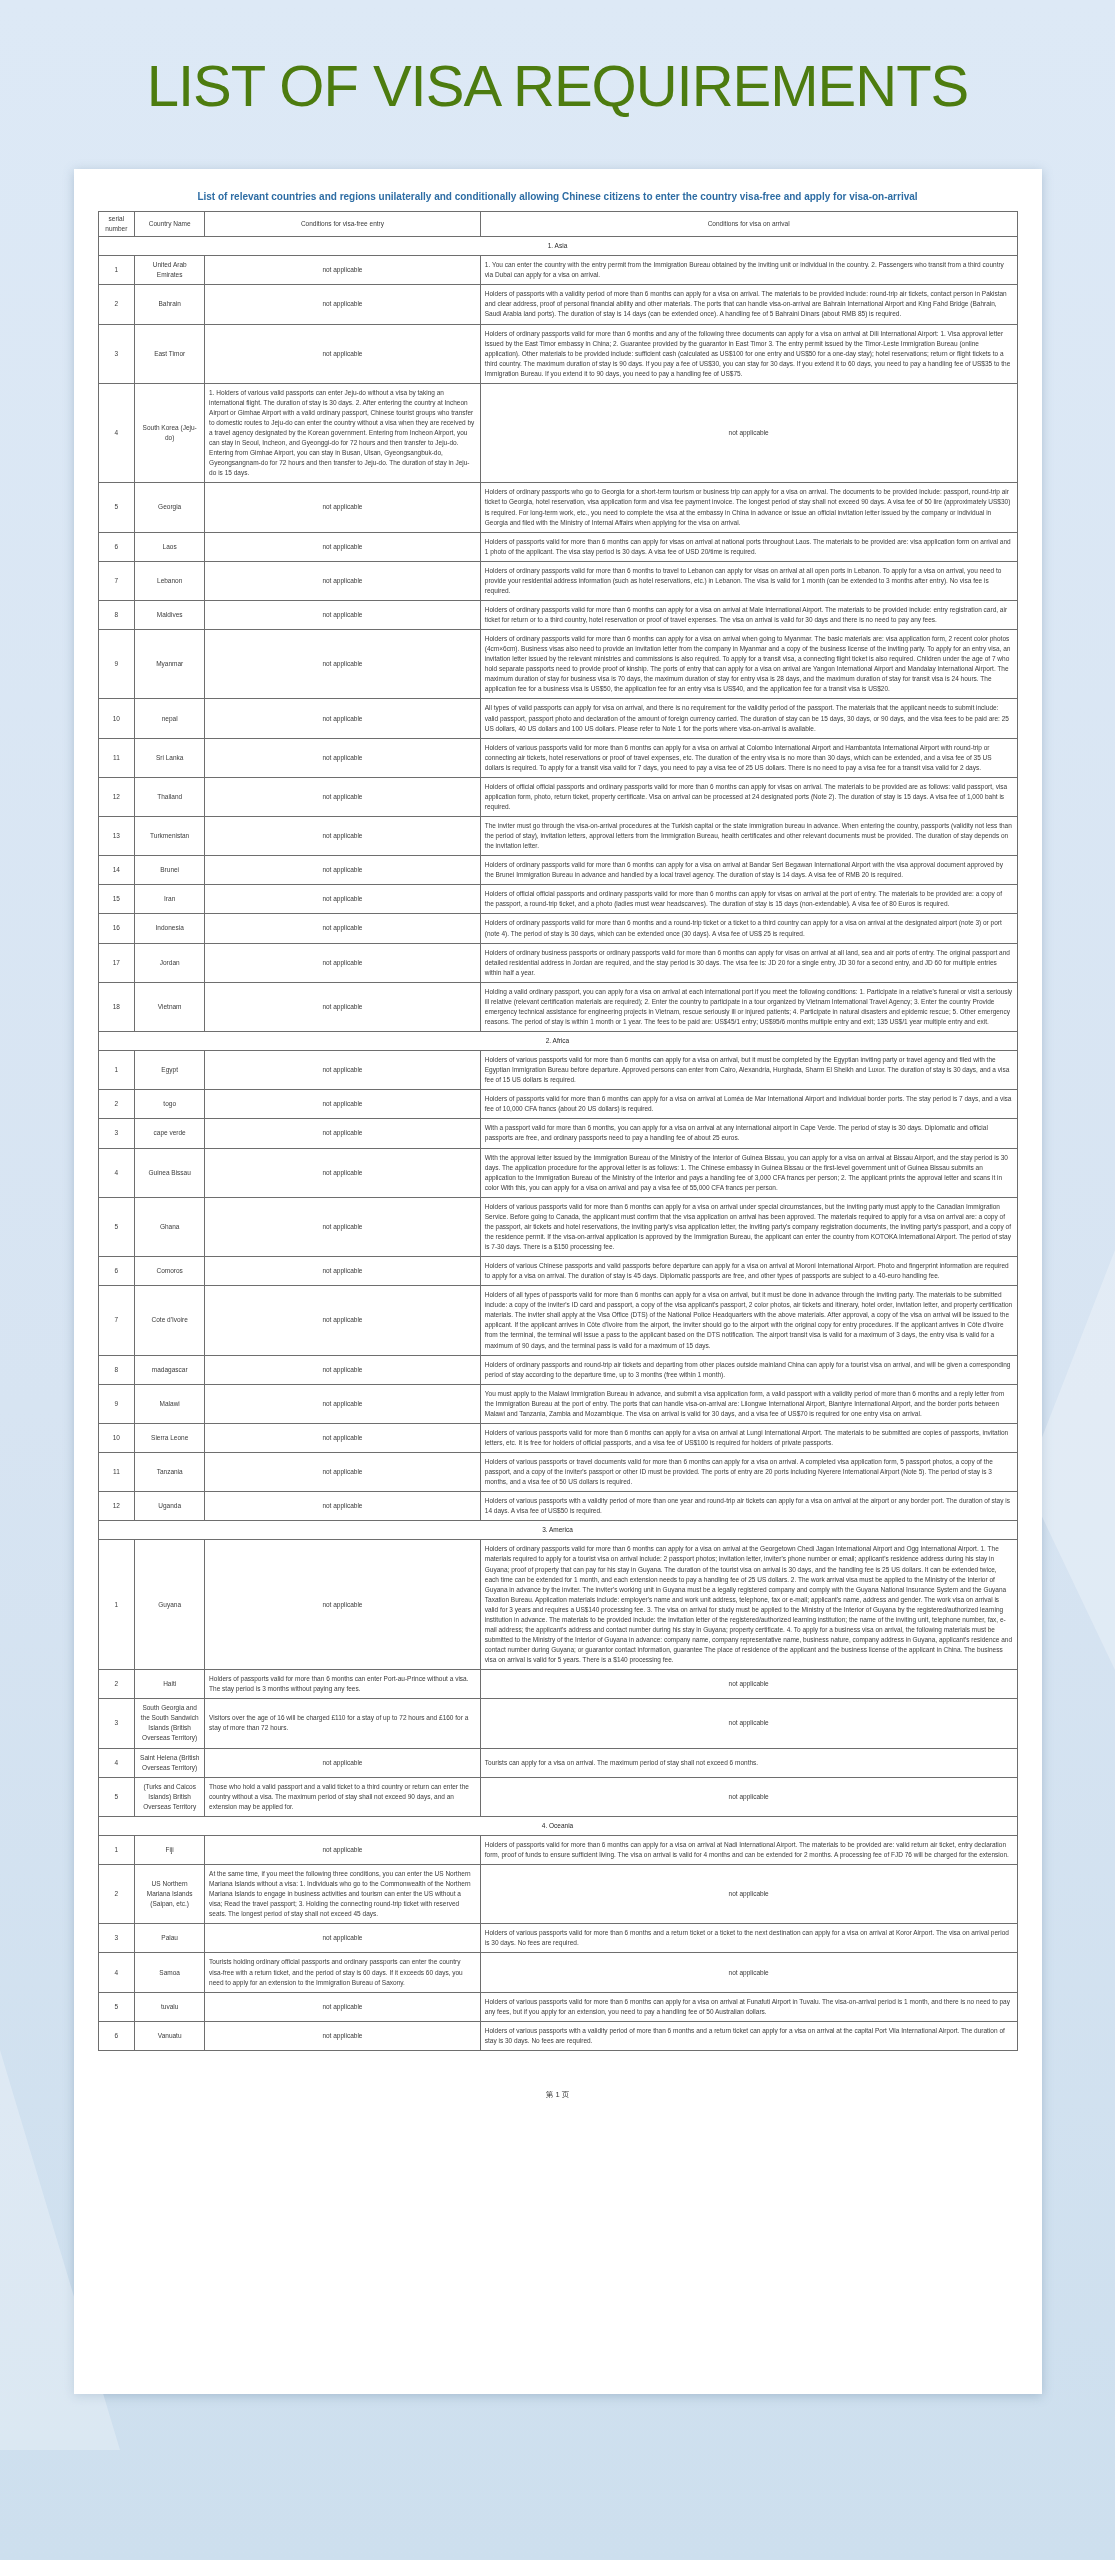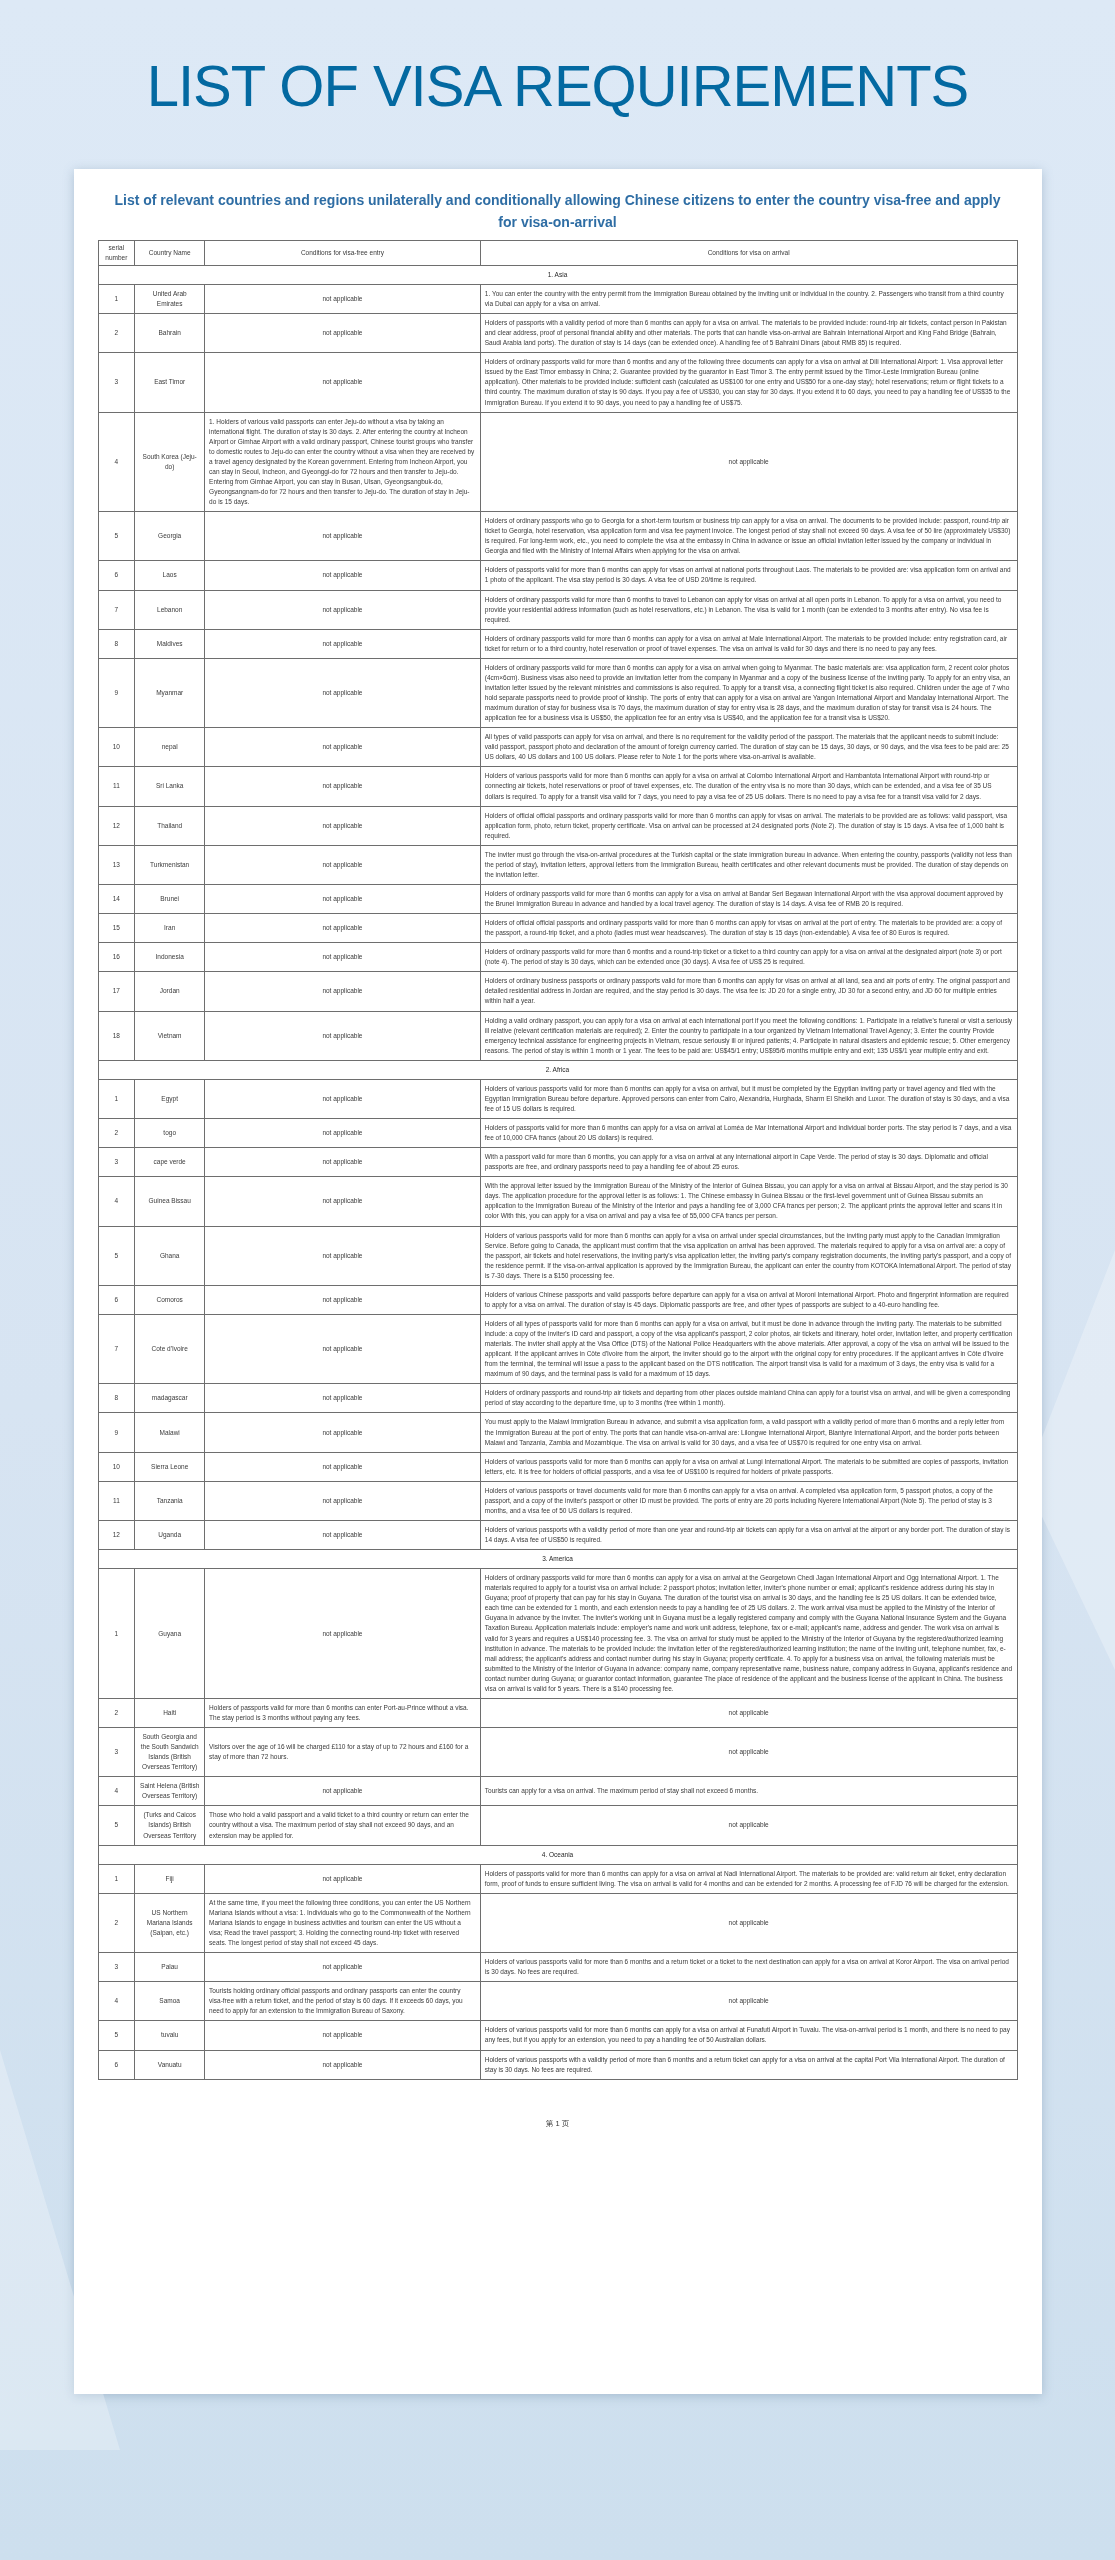--- a/index.html
+++ b/index.html
@@ -11,38 +11,38 @@
     color:#3a3a3a;
   }
   .deco{position:absolute;background:rgba(255,255,255,0.28);pointer-events:none;}
   .deco-left{left:0;top:2050px;width:120px;height:400px;clip-path:polygon(0 100%,0 0,100% 100%);}
   .deco-right{right:0;top:1250px;width:90px;height:420px;clip-path:polygon(100% 0,100% 100%,0 55%);}
   .page-title{
     text-align:center;
     margin:52px 30px 0 30px;
     font-size:58px;
     letter-spacing:-1px;
-    color:#0369a1;
+    color:#4d7c0f;
     font-stretch:condensed;
     font-weight:400;
     white-space:nowrap;
   }
   .page{
     width:968px;
     margin:50px auto 0 auto;
     background:#ffffff;
     box-shadow:0 2px 10px rgba(90,120,150,0.35);
     padding:18px 24px 30px 24px;
     box-sizing:border-box;
     min-height:2225px;
   }
   .subtitle{
     color:#2e6da4;
     font-weight:bold;
-    font-size:14px;
+    font-size:10px;
     text-align:center;
     line-height:1.6;
     margin:2px 10px 6px 10px;
   }
   table.visa{
     width:100%;
     border-collapse:collapse;
     table-layout:fixed;
   }
   table.visa td,table.visa th{

